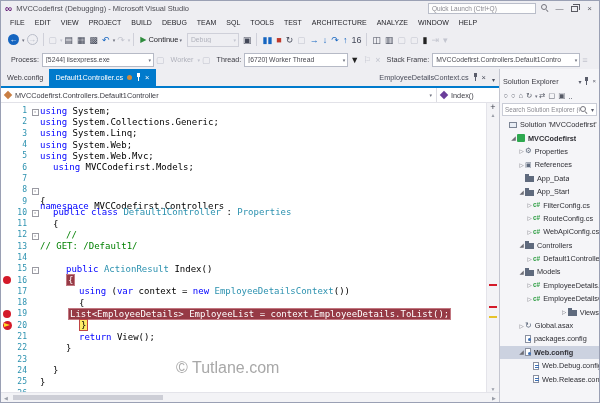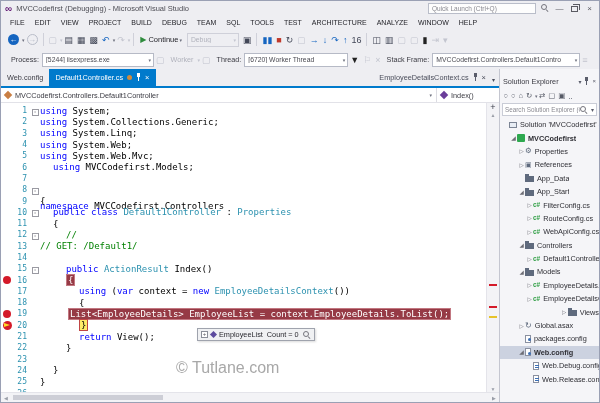--- a/index.html
+++ b/index.html
@@ -311,27 +311,20 @@
             <div class="cline"><span class="gmargin"></span><span class="lnum">18</span><span class="fold"></span><span class="ctext" style="margin-left: 39px;"><span class="tk-p">{</span></span></div>
             <div class="cline"><span class="gmargin"><span class="bp-glyph"></span></span><span class="lnum">19</span><span class="fold"></span><span class="ctext hl-bp" style="margin-left: 28px;"><span class="tk-w">List&lt;EmployeeDetails&gt; EmployeeList = context.EmployeeDetails.ToList();</span></span></div>
             <div class="cline"><span class="gmargin"><span class="cur-glyph"></span></span><span class="lnum">20</span><span class="fold"></span><span class="ctext" style="margin-left: 39px;"><span class="tk-cur">}</span></span></div>
             <div class="cline"><span class="gmargin"></span><span class="lnum">21</span><span class="fold"></span><span class="ctext" style="margin-left: 39px;"><span class="tk-k">return</span><span class="tk-p"> View();</span></span></div>
             <div class="cline"><span class="gmargin"></span><span class="lnum">22</span><span class="fold"></span><span class="ctext" style="margin-left: 26px;"><span class="tk-p">}</span></span></div>
             <div class="cline"><span class="gmargin"></span><span class="lnum">23</span><span class="fold"></span><span class="ctext" style="margin-left: 0px;"></span></div>
             <div class="cline"><span class="gmargin"></span><span class="lnum">24</span><span class="fold"></span><span class="ctext" style="margin-left: 13px;"><span class="tk-p">}</span></span></div>
             <div class="cline"><span class="gmargin"></span><span class="lnum">25</span><span class="fold"></span><span class="ctext" style="margin-left: 0px;"><span class="tk-p">}</span></span></div>
             <div class="cline"><span class="gmargin"></span><span class="lnum">26</span><span class="fold"></span><span class="ctext" style="margin-left: 0px;"></span></div>
             <div class="watermark">© Tutlane.com</div>
-          <div class="datatip">
-            <span class="dt-exp">+</span>
-            <span class="dt-icon"></span>
-            <span class="dt-name">EmployeeList</span>
-            <span class="dt-val">Count = 0</span>
-            <span class="mag"></span>
-          </div>
         </div>
         <div class="vscroll">
           <span class="vs-split">+</span>
           <span class="vs-up">▲</span>
           <div class="vs-track">
             <span class="vtick" style="top:62%;background:#d41a29"></span>
             <span class="vtick" style="top:70%;background:#d41a29"></span>
             <span class="vtick" style="top:74%;background:#e7c32a"></span>
           </div>
           <span class="vs-dn">▼</span>

